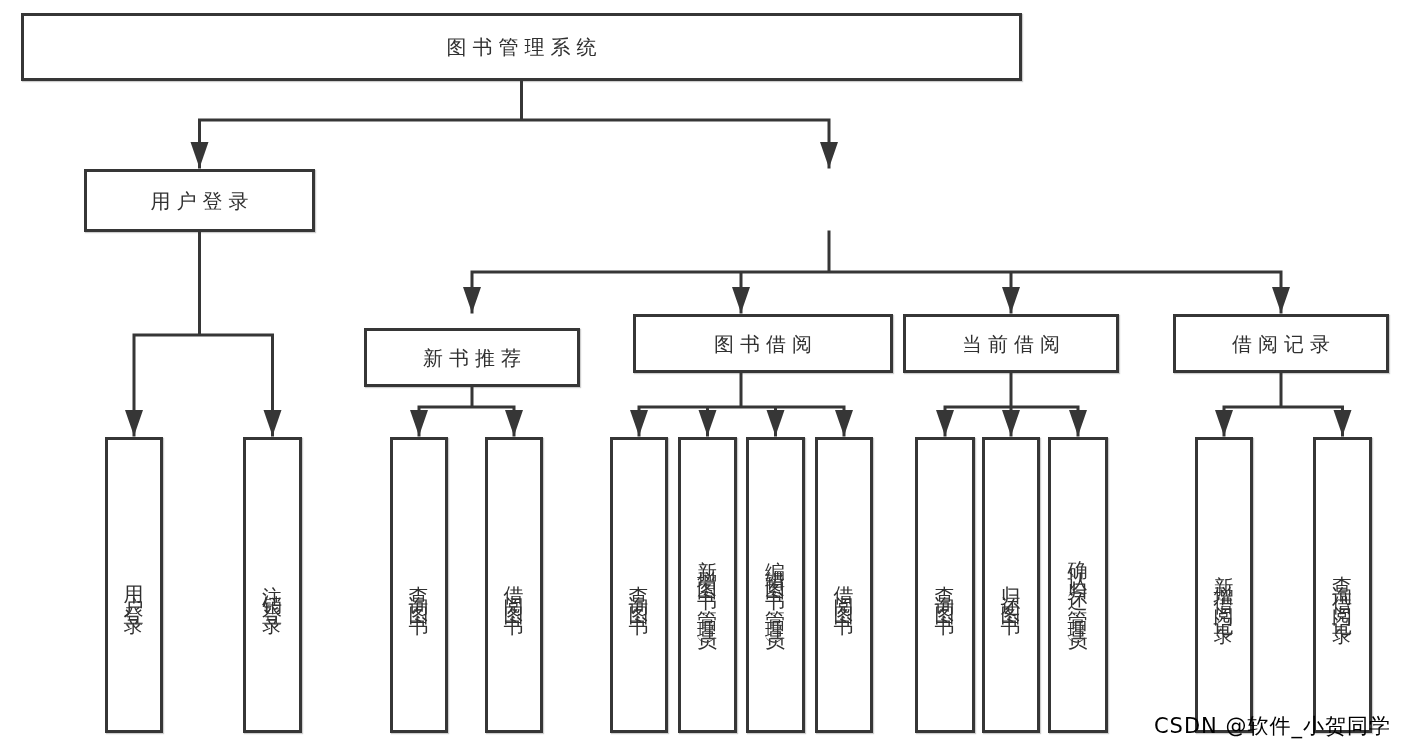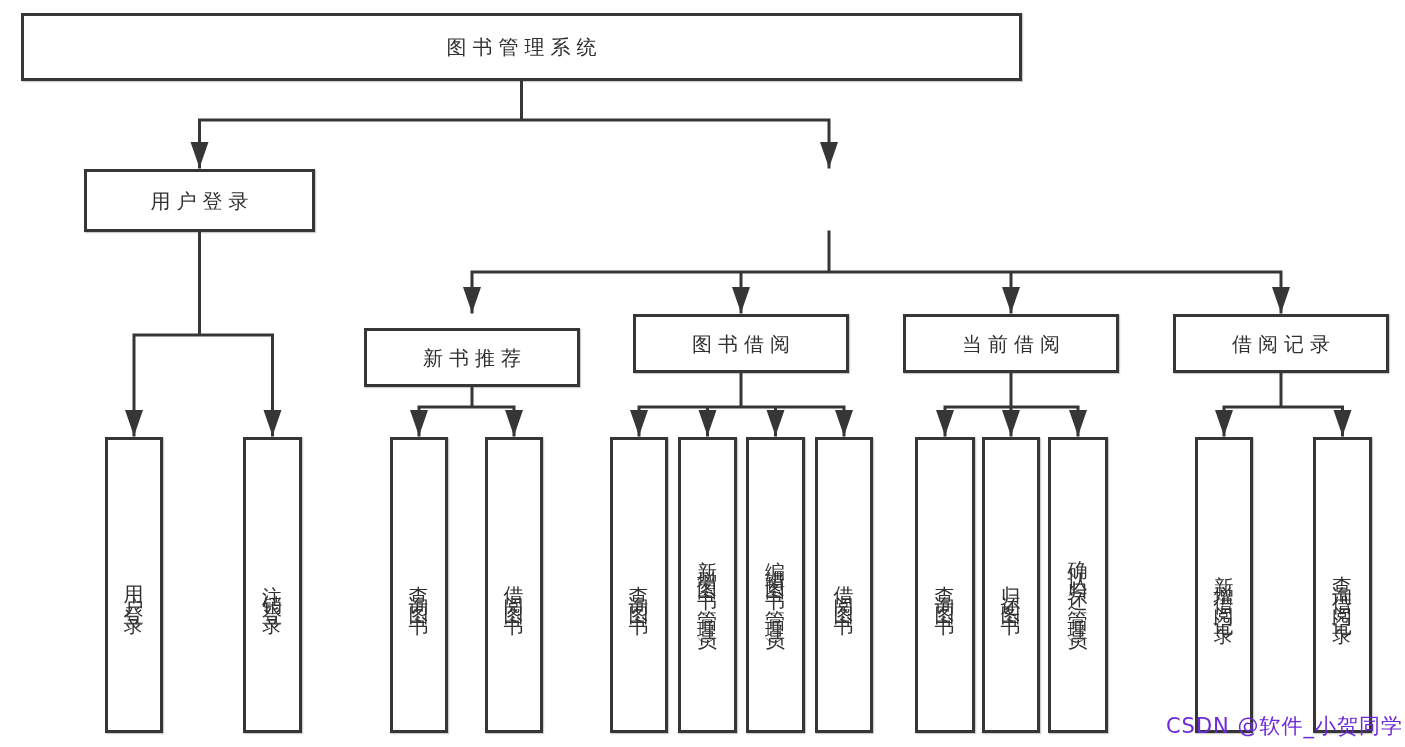--- a/index.html
+++ b/index.html
@@ -41,26 +41,26 @@
     font-size: 20px;
     letter-spacing: 10px;
     text-indent: 0;
     padding-top: 10px;
     line-height: 1;
     color: #303030;
     white-space: nowrap;
   }
   .watermark {
     position: absolute;
-    right: 2px;
+    right: 14px;
     top: 712px;
     z-index: 3;
     font-size: 21px;
     letter-spacing: 1px;
-    color: #6d28d9;
+    color: #000000;
     white-space: nowrap;
   }
 </style>
 </head>
 <body>
 
 <div id="canvas">
 
   <svg id="wires" width="1405" height="747" viewBox="0 0 1405 747">
     <g stroke="#363636" stroke-width="3" fill="none" stroke-linecap="square">
@@ -109,21 +109,21 @@
     <span class="lbl">图书管理系统</span>
   </div>
 
   <div class="node" style="left:84px; top:169px; width:231px; height:63px;">
     <span class="lbl">用户登录</span>
   </div>
 
   <div class="node" style="left:364px; top:328px; width:216px; height:59px;">
     <span class="lbl">新书推荐</span>
   </div>
-  <div class="node" style="left:633px; top:314px; width:216px; height:59px;align-items:center;">
+  <div class="node" style="left:633px; top:314px; width:260px; height:59px;align-items:center;">
     <span class="lbl">图书借阅</span>
   </div>
   <div class="node" style="left:903px; top:314px; width:216px; height:59px;text-align:right;">
     <span class="lbl">当前借阅</span>
   </div>
   <div class="node" style="left:1173px; top:314px; width:216px; height:59px;">
     <span class="lbl">借阅记录</span>
   </div>
 
   <div class="node leaf" style="left:105px; top:437px; width:58px; height:296px;">

